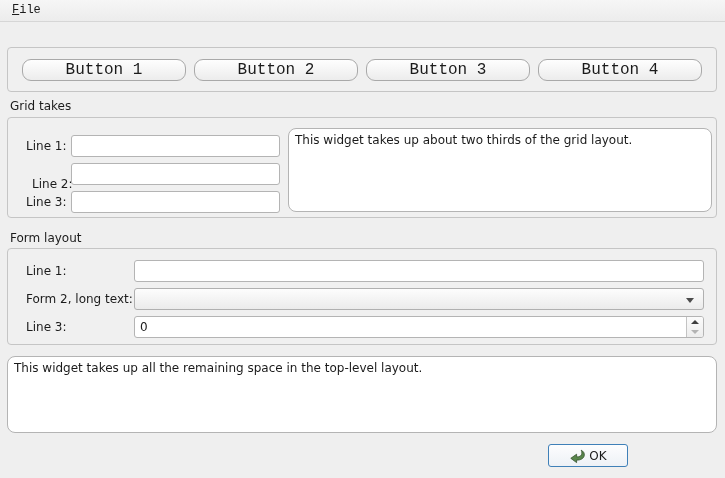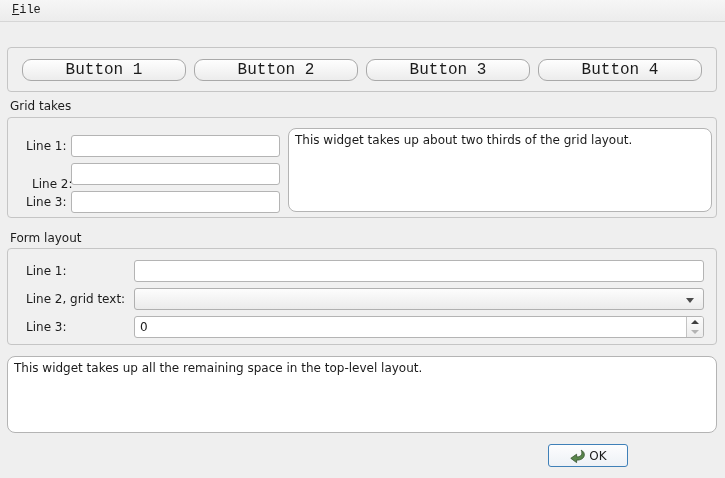--- a/index.html
+++ b/index.html
@@ -169,21 +169,21 @@
 
     <textarea class="textedit" style="left: 280px; top: 10px; width: 424px; height: 84px;">This widget takes up about two thirds of the grid layout.</textarea>
   </div>
 
   <div class="groupbox-title" style="top:231px;">Form layout</div>
   <div class="groupbox" style="left:7px; top:248px; width:710px; height:97px;">
 
     <span class="row-label" style="left:18px; top:11px;">Line 1:</span>
     <input class="lineedit" style="left: 126px; top: 11px; width: 570px;" value="">
 
-    <span class="row-label" style="left:18px; top:39px;">Line 2, grid text:</span>
+    <span class="row-label" style="left:18px; top:39px;">Form 2, long text:</span>
     <div class="combobox" style="left:126px; top:39px; width:570px;">
       <span class="row-label" style="left:6px; top:0;"></span>
       <span class="combo-arrow"></span>
     </div>
 
     <span class="row-label" style="left:18px; top:67px;">Line 3:</span>
     <div class="spinbox" style="left:126px; top:67px; width:570px;">
       <input class="spin-input" value="0" style="">
       <div class="spin-buttons">
         <div class="spin-up"></div>

